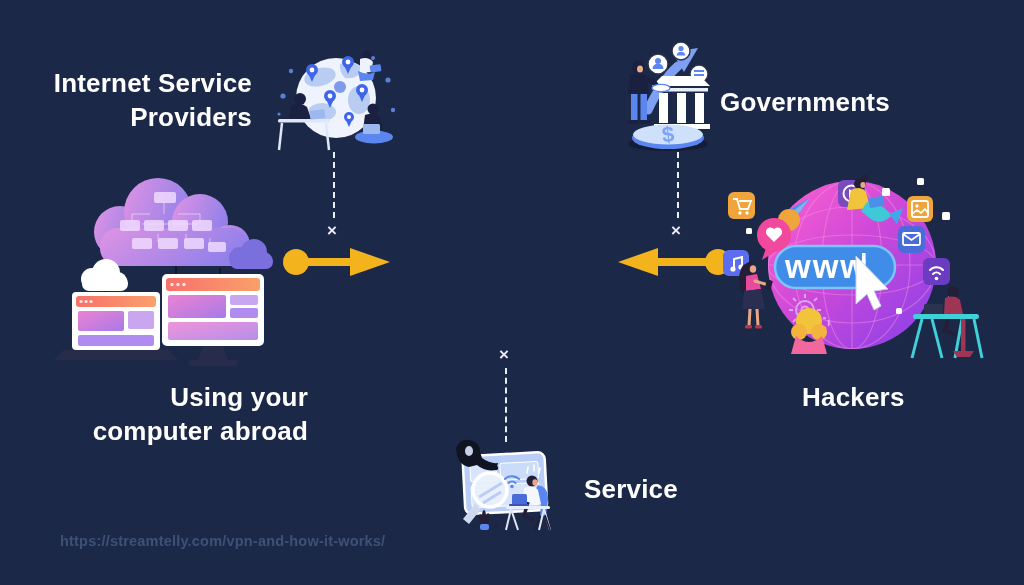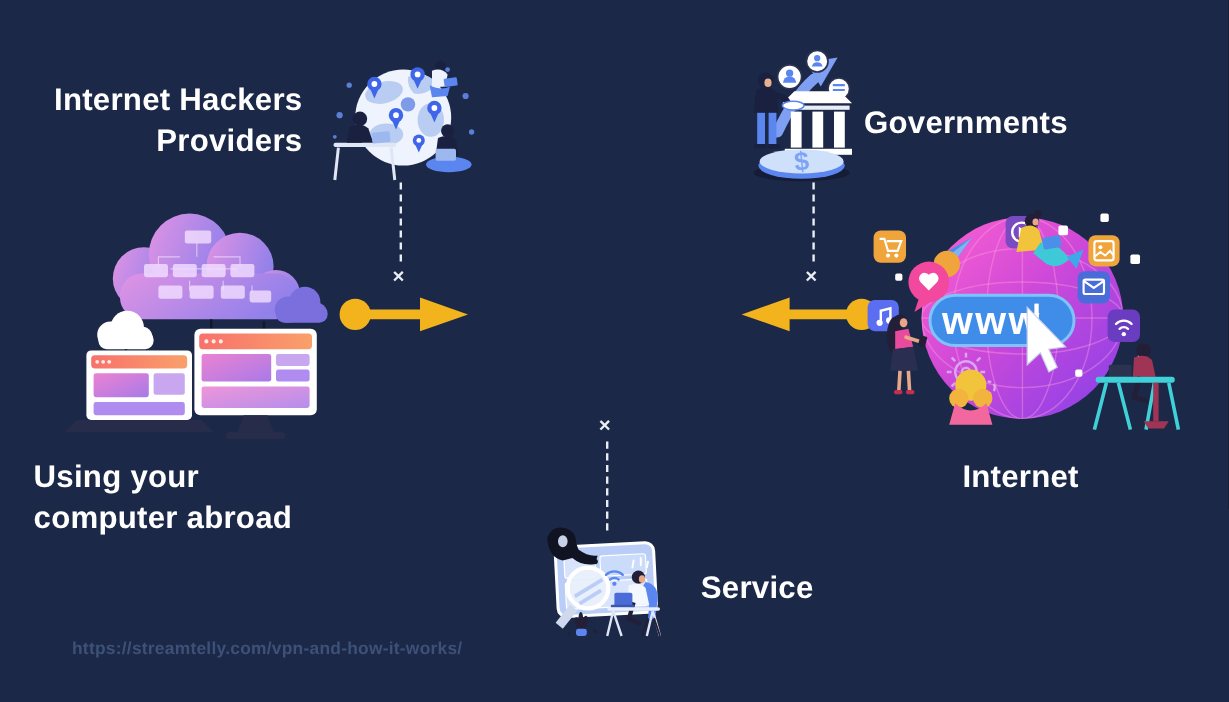--- a/index.html
+++ b/index.html
@@ -6,44 +6,44 @@
   .canvas{
     position:relative;width:1024px;height:585px;overflow:hidden;
     background:var(--bg,#1c2847);
     font-family:"Liberation Sans",sans-serif;
   }
   .label{
     position:absolute;color:var(--text,#fff);font-weight:700;
     font-size:26px;line-height:34px;white-space:pre-line;letter-spacing:.2px;
   }
   .label.right{text-align:right;}
-  .label.center{text-align:left;}
+  .label.center{text-align:right;}
   .url{
     position:absolute;left:60px;top:533px;font-weight:700;font-size:14.5px;
     color:var(--muted-link,#3d5178);letter-spacing:.2px;
   }
   .vdash{position:absolute;width:0;border-left:2.5px dashed var(--dash,#e9edf5);}
   .xmark{position:absolute;color:var(--dash,#e9edf5);font-size:17px;font-weight:700;line-height:17px;}
   .abs{position:absolute;}
   svg{display:block;overflow:visible;}
 </style>
 </head>
 <body>
 
 <div class="canvas">
 
-  <div class="label right" style="left:36px;top:66px;width:216px;">Internet Hackers
+  <div class="label right" style="left:36px;top:66px;width:216px;">Internet Service
 Providers</div>
 
   <div class="label" style="left:720px;top:85px;">Governments</div>
 
   <div class="label center" style="left:28px;top:380px;width:280px;">Using your
 computer abroad</div>
 
-  <div class="label" style="left:802px;top:380px;">Internet</div>
+  <div class="label" style="left:802px;top:380px;">Hackers</div>
 
   <div class="label" style="left:584px;top:472px;">Service</div>
 
   <div class="url">https://streamtelly.com/vpn-and-how-it-works/</div>
 
   <div class="vdash" style="left:333px;top:152px;height:66px;"></div>
   <span class="xmark" style="left:327px;top:222px;">×</span>
 
   <div class="vdash" style="left:677px;top:152px;height:66px;"></div>
   <span class="xmark" style="left:671px;top:222px;">×</span>

